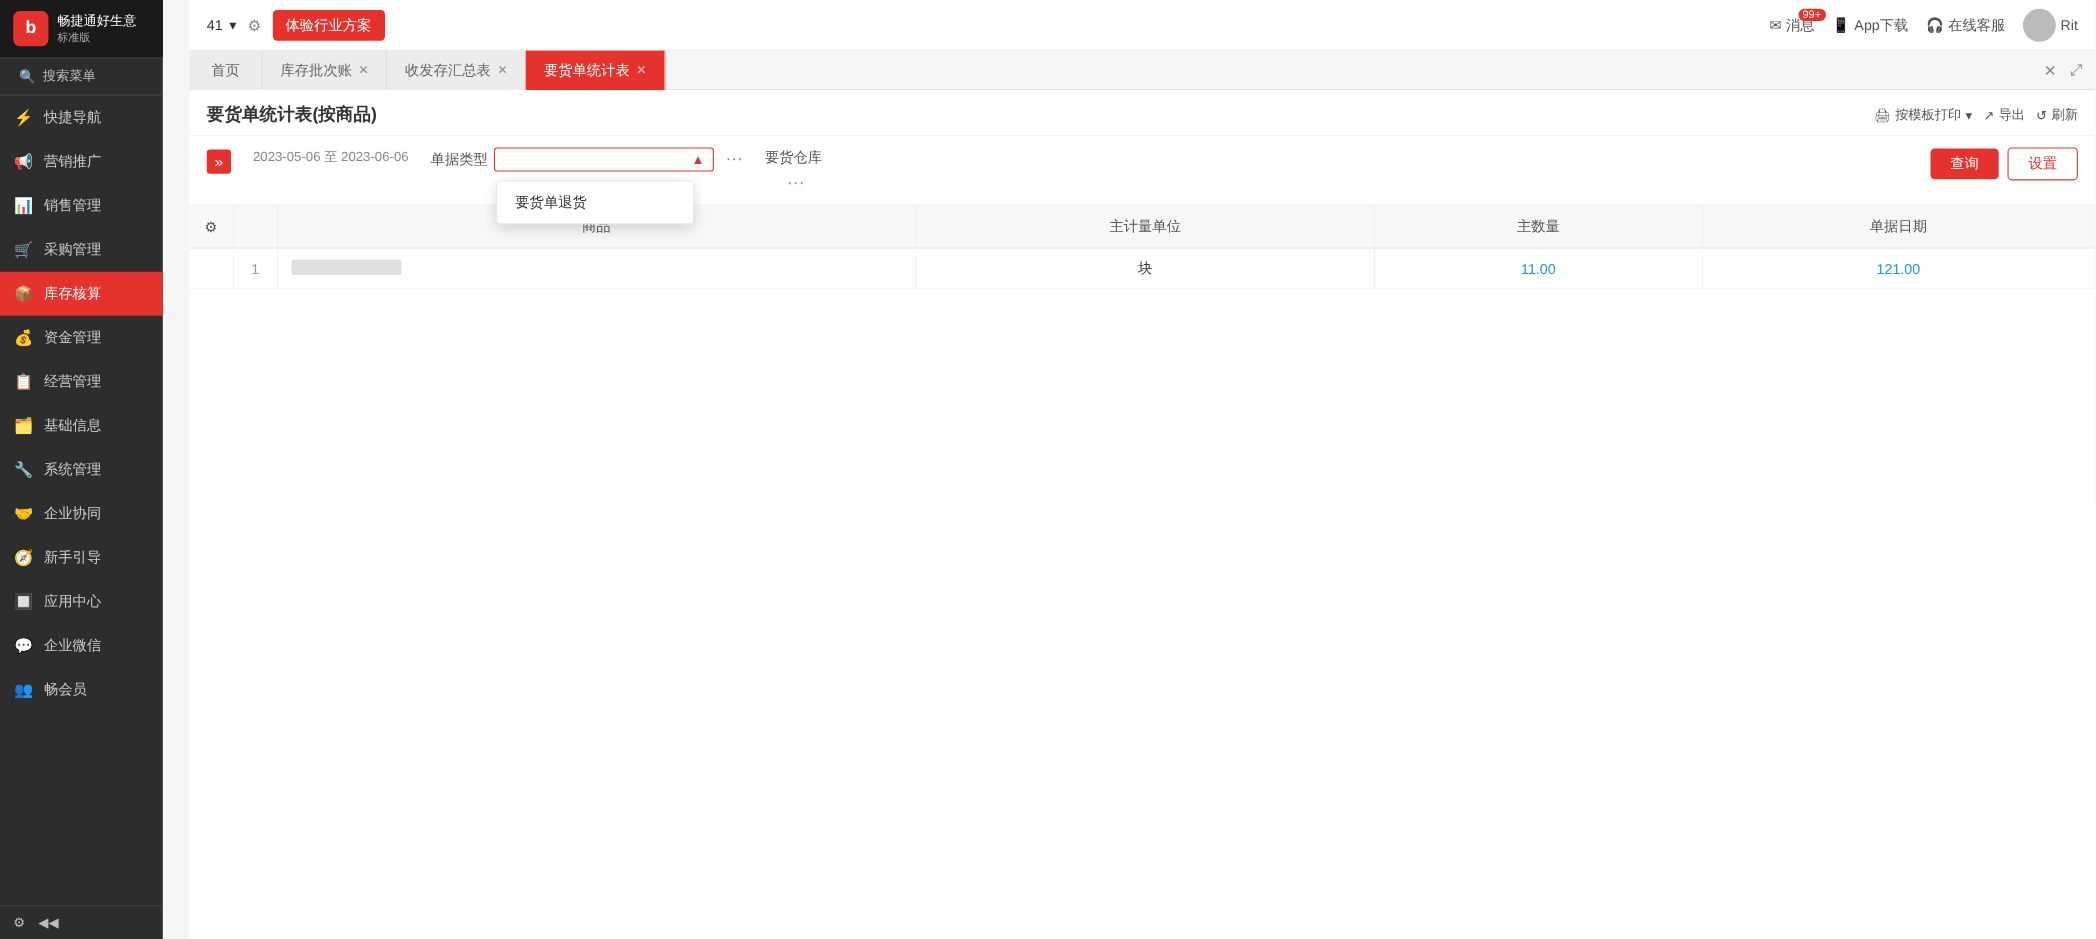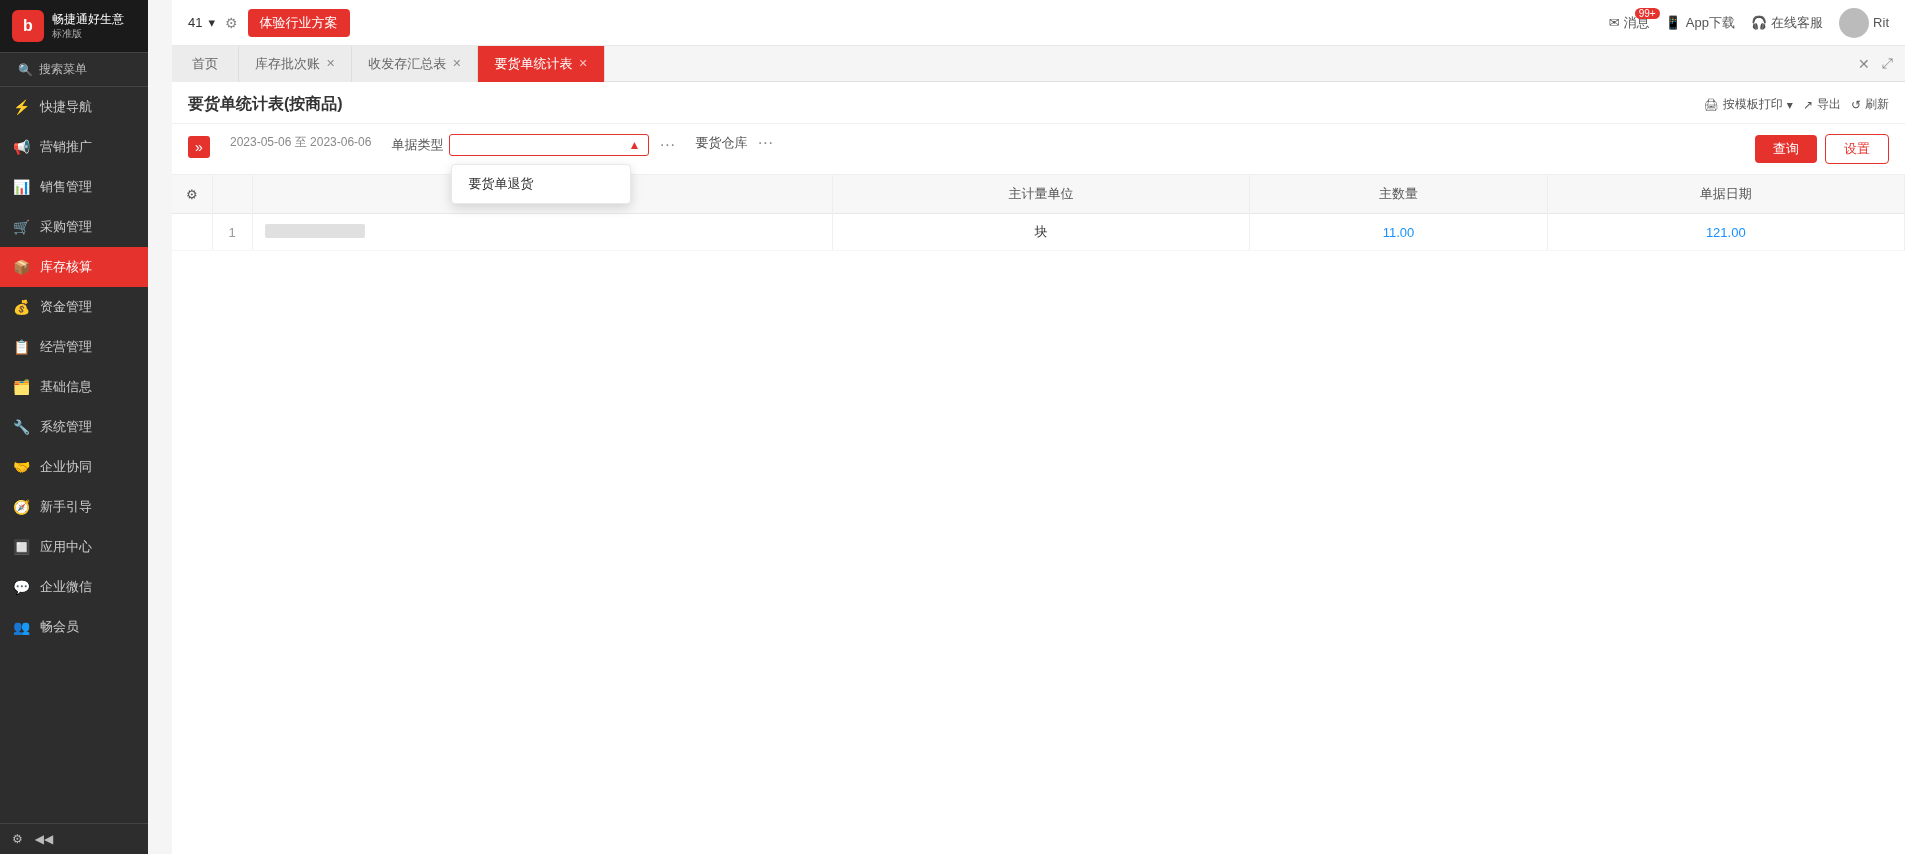--- a/index.html
+++ b/index.html
@@ -281,20 +281,21 @@
       cursor: pointer;
       position: relative;
       background: #fff;
     }
     .filter-input-box .arrow { color: #e5322d; font-size: 12px; }
     .filter-dots { color: #888; cursor: pointer; font-size: 16px; margin-left: 4px; }
     .filter-warehouse {
       display: flex;
       align-items: center;
       gap: 6px;
+      flex-direction: column;
     }
     .filter-actions { margin-left: auto; display: flex; gap: 8px; align-items: center; }
     .btn-query {
       background: #e5322d;
       color: #fff;
       border: none;
       padding: 5px 18px;
       border-radius: 4px;
       cursor: pointer;
       font-size: 13px;

